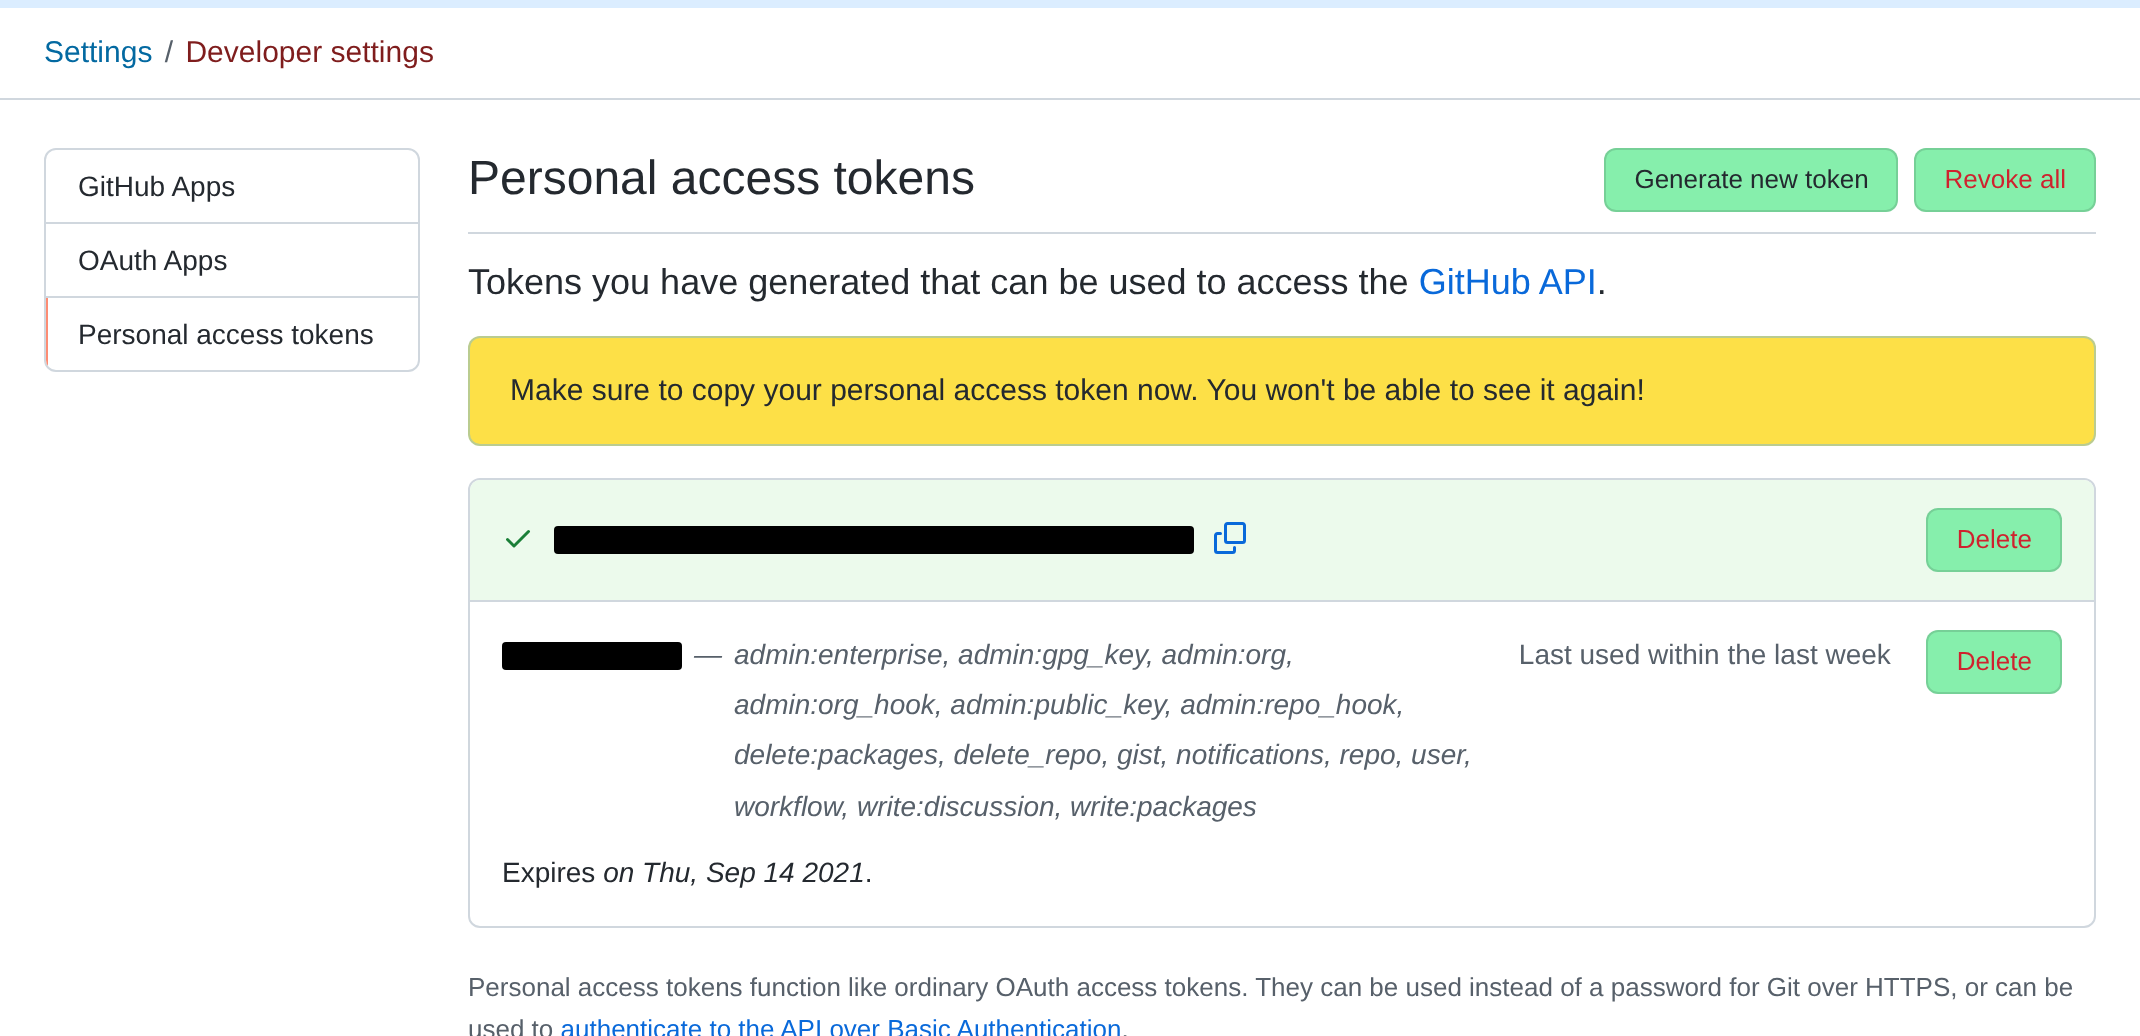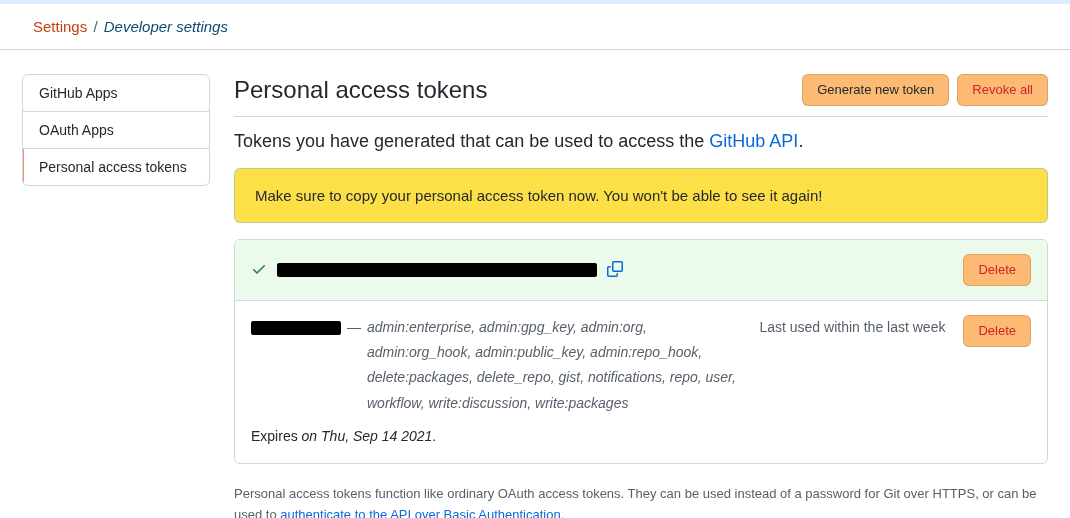--- a/index.html
+++ b/index.html
@@ -11,23 +11,23 @@
     }
     .topbar {
       height: 4px;
       background: #dbedff;
     }
     .breadcrumb {
       padding: 14px 22px 14px 22px;
       border-bottom: 1px solid #d0d7de;
       font-size: 15px;
     }
-    .breadcrumb a { color: #c2410c; text-decoration: none; margin-left: 11px; }
+    .breadcrumb a { color: #0369a1; text-decoration: none; }
     .breadcrumb .sep { color: #57606a; margin: 0 2px; }
-    .breadcrumb .current { color: #0c4a6e; font-style: italic; }
+    .breadcrumb .current { color: #7f1d1d; }
     .container {
       display: flex;
       padding: 24px 22px;
       gap: 24px;
     }
     .sidenav {
       width: 188px;
       flex-shrink: 0;
       border: 1px solid #d0d7de;
       border-radius: 6px;
@@ -67,21 +67,21 @@
       font-size: 24px;
       font-weight: 400;
     }
     .header-actions { display: flex; gap: 8px; }
     .btn {
       display: inline-block;
       padding: 5px 14px;
       font-size: 13px;
       border: 1px solid rgba(27,31,36,.15);
       border-radius: 6px;
-      background: #fdba74;
+      background: #86efac;
       color: #24292f;
       cursor: pointer;
       line-height: 20px;
     }
     .btn-danger-text { color: #cf222e; }
     .intro { font-size: 18px; margin-bottom: 16px; }
     .intro a { color: #0969da; text-decoration: none; }
     .flash {
       background: #fde047;
       border: 1px solid rgba(84,174,255,.4);

